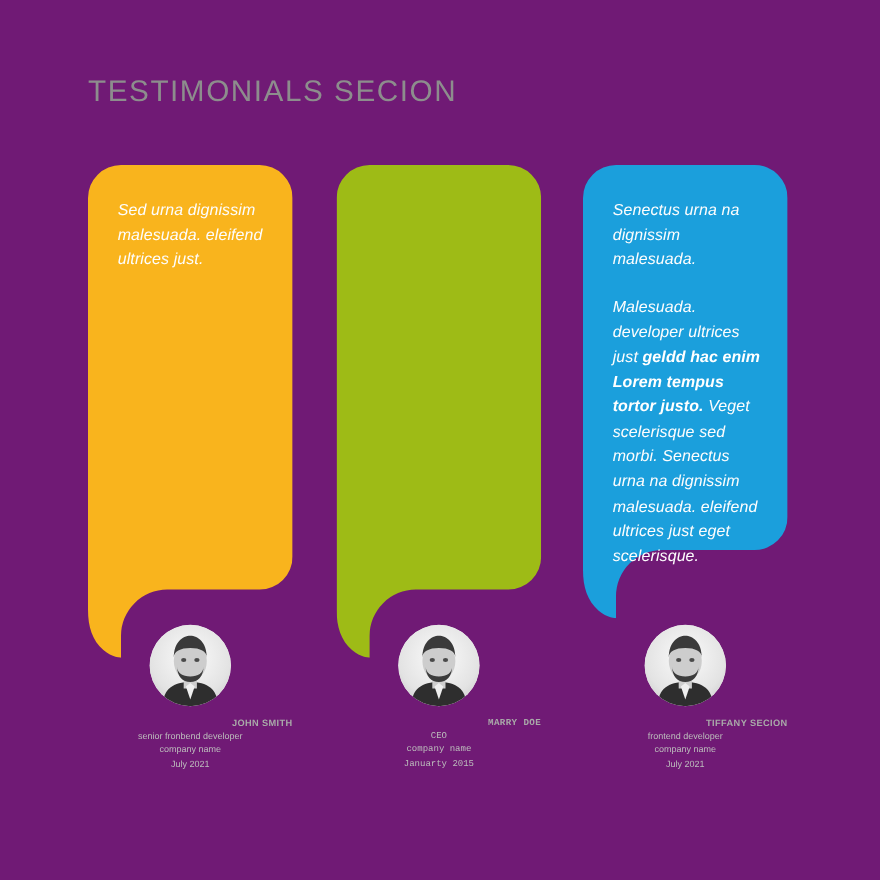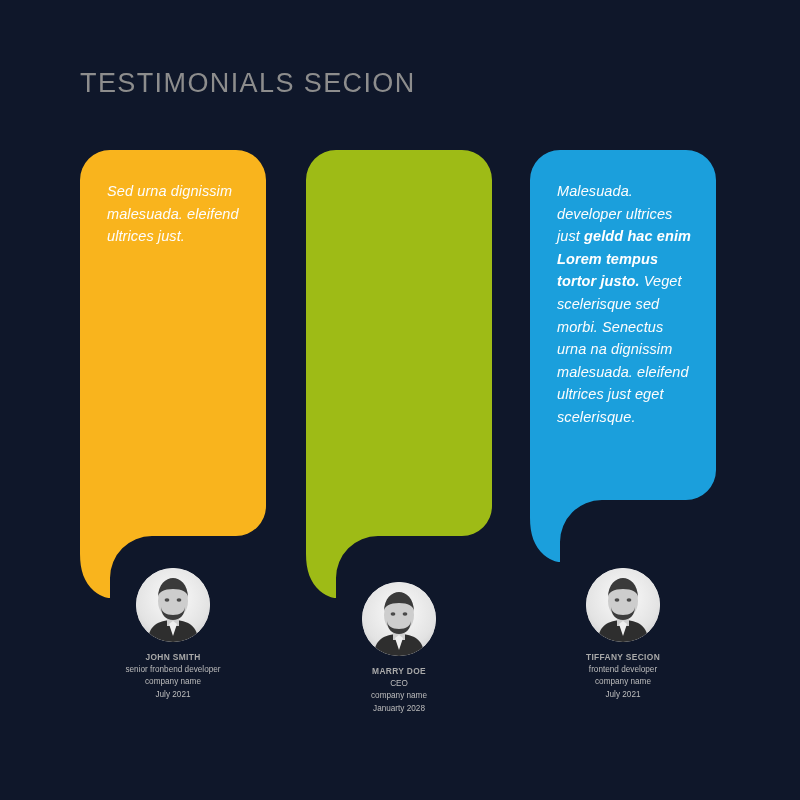--- a/index.html
+++ b/index.html
@@ -10,21 +10,21 @@
     height: 800px;
     background: #ffffff;
     font-family: "Liberation Sans", sans-serif;
     overflow: hidden;
   }
 
   #page {
     position: relative;
     width: 800px;
     height: 800px;
-    background: #0f172a;
+    background: #701a75;
   }
 
   
   .page-title {
     position: absolute;
     left: 80px;
     top: 68px;
     font-size: 27px;
     letter-spacing: 1.4px;
     color: #8d8d8d;
@@ -99,20 +99,21 @@
   .author-meta {
     margin-top: 9px;
     color: #b6b6b6;
     line-height: 12.5px;
   }
   .author-name {
     font-size: 8.4px;
     font-weight: bold;
     letter-spacing: 0.35px;
     color: #a9a9a9;
+    text-align: right;
   }
   .author-role  { font-size: 8.2px; color: #bcbcbc; }
   .author-company { font-size: 8.2px; color: #bcbcbc; }
   .author-date  { font-size: 8.2px; color: #bcbcbc; }
 </style>
 </head>
 <body>
 
 <div id="page">
 
@@ -165,21 +166,21 @@
     <div class="card card-2">
       <svg class="bubble-svg" viewBox="0 0 186 448" width="186" height="448" preserveAspectRatio="none">
         <path d="M30,0 H156 A30,30 0 0 1 186,30 V356 A30,30 0 0 1 156,386 H72
                  A42,42 0 0 0 30,428 V448
                  C30,448 22,448 14,441
                  C4,432 0,420 0,404 V30 A30,30 0 0 1 30,0 Z" fill="#9ebb16"></path>
       </svg>
       <div class="bubble-text">
       </div>
 
-      <div class="author" style="top:432px;">
+      <div class="author" style="top:418px;font-family:Liberation Mono, monospace;">
         <div class="avatar">
           <svg viewBox="0 0 74 74">
             <defs>
               <radialGradient id="bg2" cx="50%" cy="40%" r="70%">
                 <stop offset="0%" stop-color="#fbfbfb"></stop>
                 <stop offset="70%" stop-color="#e3e3e3"></stop>
                 <stop offset="100%" stop-color="#c9c9c9"></stop>
               </radialGradient>
             </defs>
             <circle cx="37" cy="37" r="37" fill="url(#bg2)"></circle>
@@ -190,33 +191,34 @@
             <path d="M22,30 C22,16 30,10 37,10 C44,10 52,16 52,30 C52,24 46,21 37,21 C28,21 22,24 22,30 Z" fill="#3a3a3a"></path>
             <path d="M25,38 C25,47 30,52 37,52 C44,52 49,47 49,38 C49,44 44,47 37,47 C30,47 25,44 25,38 Z" fill="#3c3c3c"></path>
             <ellipse cx="31" cy="32" rx="2.4" ry="1.8" fill="#4a4a4a"></ellipse>
             <ellipse cx="43" cy="32" rx="2.4" ry="1.8" fill="#4a4a4a"></ellipse>
           </svg>
         </div>
         <div class="author-meta">
           <div class="author-name">MARRY DOE</div>
           <div class="author-role">CEO</div>
           <div class="author-company">company name</div>
-          <div class="author-date">Januarty 2028</div>
+          <div class="author-date">Januarty 2015</div>
         </div>
       </div>
     </div>
 
     <div class="card card-3">
       <svg class="bubble-svg" viewBox="0 0 186 412" width="186" height="412" preserveAspectRatio="none">
         <path d="M30,0 H156 A30,30 0 0 1 186,30 V320 A30,30 0 0 1 156,350 H72
                  A42,42 0 0 0 30,392 V412
                  C30,412 22,412 14,405
                  C4,396 0,384 0,368 V30 A30,30 0 0 1 30,0 Z" fill="#1b9fdc"></path>
       </svg>
       <div class="bubble-text">
+        <p class="para">Senectus urna na dignissim malesuada.</p>
         <p class="para"><span>Malesuada. developer ultrices just </span><b>geldd hac enim Lorem tempus tortor justo.</b><span> Veget scelerisque sed morbi. Senectus urna na dignissim malesuada. eleifend ultrices just eget scelerisque.</span></p>
       </div>
 
       <div class="author" style="top:418px;">
         <div class="avatar">
           <svg viewBox="0 0 74 74">
             <defs>
               <radialGradient id="bg3" cx="50%" cy="40%" r="70%">
                 <stop offset="0%" stop-color="#fbfbfb"></stop>
                 <stop offset="70%" stop-color="#e3e3e3"></stop>

